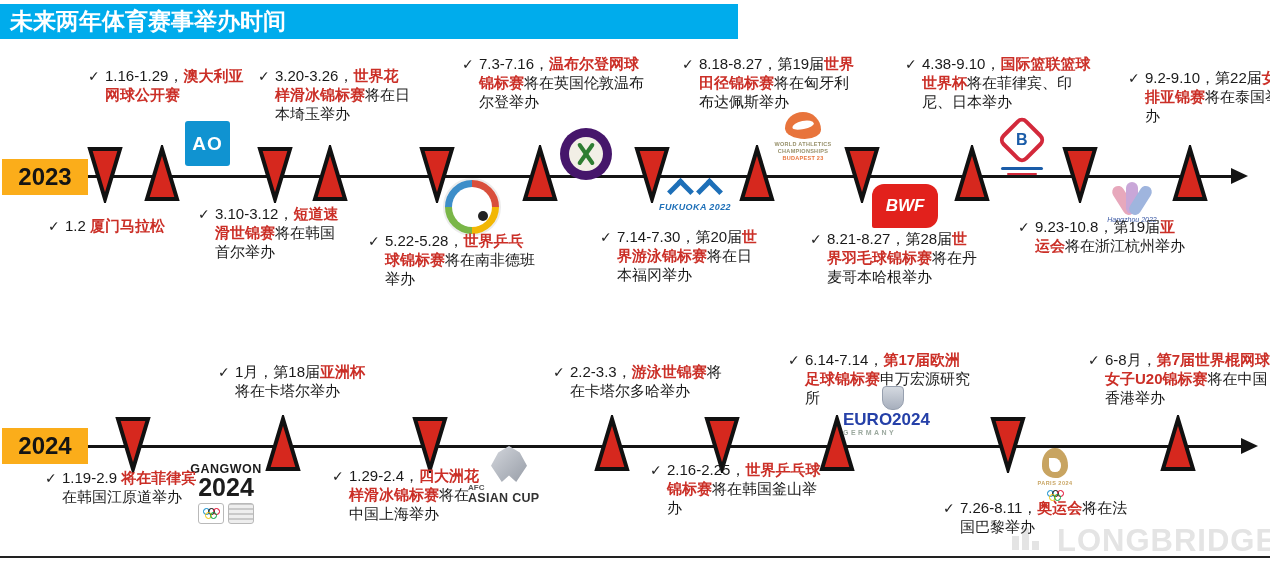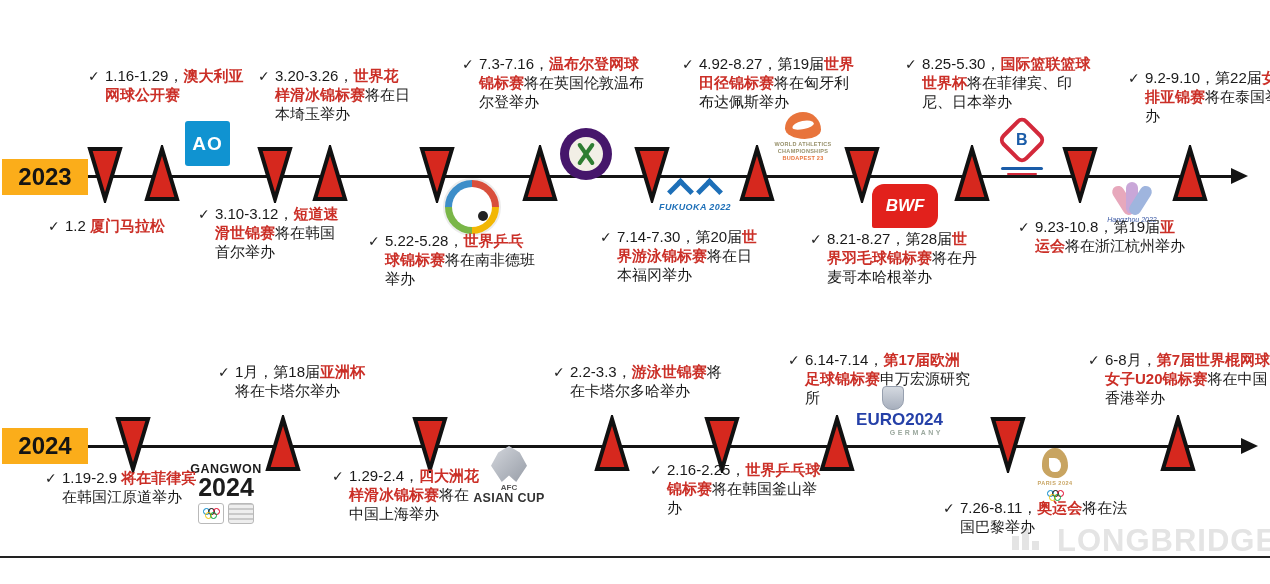--- a/index.html
+++ b/index.html
@@ -59,35 +59,35 @@
          display:flex;align-items:center;justify-content:center;font-weight:800;font-style:italic;font-size:17px}
   
   .l-hz{width:88px;text-align:center}
   .hz-fan{position:relative;height:36px}
   .hz-f{position:absolute;left:50%;bottom:0;width:12px;height:32px;border-radius:8px;transform-origin:bottom center}
   .hz-f1{background:#E7A8BC;transform:translateX(-50%) rotate(-32deg)}
   .hz-f2{background:#C9A7D8;transform:translateX(-50%)}
   .hz-f3{background:#9FB5DE;transform:translateX(-50%) rotate(32deg)}
   .hz-t{font-size:7px;color:#3C5AA6;font-style:italic;margin-top:2px}
   
-  .l-euro{width:100px;text-align:right}
+  .l-euro{width:100px;text-align:left}
   .euro-crest{width:20px;height:22px;margin:0 auto 1px;background:linear-gradient(#d4d9e0,#a7afbd);
               border-radius:4px 4px 10px 10px;border:1px solid #97a0af}
   .euro-t{font-size:17px;font-weight:800;color:#2540A8;line-height:18px}
   .euro-g{font-size:7px;letter-spacing:2.5px;color:#9BA89E;font-weight:700}
   
   .l-gw{width:76px;text-align:center;color:#1c1c1c}
   .gw-t1{font-size:12.5px;font-weight:700;letter-spacing:.5px;line-height:13px}
   .gw-t2{font-size:25px;font-weight:800;line-height:23px}
   .gw-row{display:flex;justify-content:center;gap:4px;margin-top:4px}
   .gw-b{width:24px;height:19px;border:1.5px solid #b9b9b9;border-radius:3px;display:flex;
         align-items:center;justify-content:center;background:#fff}
   .gw-b2{background:repeating-linear-gradient(0deg,#eee 0 3px,#c9c9c9 3px 5px)}
   
-  .l-afc{width:82px;text-align:center}
+  .l-afc{width:82px;text-align:left}
   .afc-wolf{width:36px;height:36px;margin:0 auto;background:linear-gradient(135deg,#d3d6dc,#989ea8);
             clip-path:polygon(50% 0,80% 18%,100% 55%,70% 100%,50% 82%,30% 100%,0 55%,20% 18%)}
   .afc-t1{font-size:8px;font-weight:800;color:#555;margin-top:2px;line-height:8px}
   .afc-t2{font-size:12.5px;font-weight:800;color:#333;letter-spacing:.3px;line-height:13px}
   
   .l-paris{width:60px;text-align:center}
   .paris-flame{width:26px;height:30px;margin:0 auto;background:#C8A461;
                border-radius:50% 50% 48% 52%/55% 60% 42% 40%;position:relative}
   .paris-flame::after{content:"";position:absolute;left:7px;top:10px;width:12px;height:14px;background:#fff;
                border-radius:0 60% 50% 50%/0 60% 50% 50%}
@@ -114,20 +114,21 @@
 
 <div class="canvas">
   <div class="watermark">
     <span class="wm-logo">
         <i></i>
         <i></i>
         <i></i>
       </span>
     <span class="wm-text">LONGBRIDGE</span>
   </div>
+  <div class="header">未来两年体育赛事举办时间</div>
   <div id="dyn">
       <div class="year" style="top: 159px;">2023</div>
       <div class="tl-line" style="left: 88px; top: 175px; width: 1144px;"></div>
       <div class="tl-arrow" style="left: 1231px; top: 168px;"></div>
       <svg width="40" height="58" class="marker" style="left: 85px; top: 145px;">
         <polygon points="5,4 35,4 20,54" fill="#D6281E" stroke="#111" stroke-width="4"></polygon>
       </svg>
       <svg width="40" height="58" class="marker" style="left: 142px; top: 145px;">
         <polygon points="20,4 5,54 35,54" fill="#D6281E" stroke="#111" stroke-width="4"></polygon>
       </svg>
@@ -157,22 +158,22 @@
       </svg>
       <svg width="40" height="58" class="marker" style="left: 1060px; top: 145px;">
         <polygon points="5,4 35,4 20,54" fill="#D6281E" stroke="#111" stroke-width="4"></polygon>
       </svg>
       <svg width="40" height="58" class="marker" style="left: 1170px; top: 145px;">
         <polygon points="20,4 5,54 35,54" fill="#D6281E" stroke="#111" stroke-width="4"></polygon>
       </svg>
       <div class="event" style="left: 88px; top: 66px; width: 150px;"><span class="chk">✓</span><span class="b">1.16-1.29，</span><span class="r">澳大利亚网球公开赛</span></div>
       <div class="event" style="left: 258px; top: 66px; width: 138px;"><span class="chk">✓</span><span class="b">3.20-3.26，</span><span class="r">世界花样滑冰锦标赛</span><span class="b">将在日本埼玉举办</span></div>
       <div class="event" style="left: 462px; top: 54px; width: 165px;"><span class="chk">✓</span><span class="b">7.3-7.16，</span><span class="r">温布尔登网球锦标赛</span><span class="b">将在英国伦敦温布尔登举办</span></div>
-      <div class="event" style="left: 682px; top: 54px; width: 160px;"><span class="chk">✓</span><span class="b">4.92-8.27，第19届</span><span class="r">世界田径锦标赛</span><span class="b">将在匈牙利布达佩斯举办</span></div>
-      <div class="event" style="left: 905px; top: 54px; width: 170px;"><span class="chk">✓</span><span class="b">8.25-5.30，</span><span class="r">国际篮联篮球世界杯</span><span class="b">将在菲律宾、印尼、日本举办</span></div>
+      <div class="event" style="left: 682px; top: 54px; width: 160px;"><span class="chk">✓</span><span class="b">8.18-8.27，第19届</span><span class="r">世界田径锦标赛</span><span class="b">将在匈牙利布达佩斯举办</span></div>
+      <div class="event" style="left: 905px; top: 54px; width: 170px;"><span class="chk">✓</span><span class="b">4.38-9.10，</span><span class="r">国际篮联篮球世界杯</span><span class="b">将在菲律宾、印尼、日本举办</span></div>
       <div class="event" style="left: 1128px; top: 68px; width: 140px;"><span class="chk">✓</span><span class="b">9.2-9.10，第22届</span><span class="r">女排亚锦赛</span><span class="b">将在泰国举办</span></div>
       <div class="event" style="left: 48px; top: 216px; width: 250px;"><span class="chk">✓</span><span class="b">1.2 </span><span class="r">厦门马拉松</span></div>
       <div class="event" style="left: 198px; top: 204px; width: 132px;"><span class="chk">✓</span><span class="b">3.10-3.12，</span><span class="r">短道速滑世锦赛</span><span class="b">将在韩国首尔举办</span></div>
       <div class="event" style="left: 368px; top: 231px; width: 150px;"><span class="chk">✓</span><span class="b">5.22-5.28，</span><span class="r">世界乒乓球锦标赛</span><span class="b">将在南非德班举办</span></div>
       <div class="event" style="left: 600px; top: 227px; width: 148px;"><span class="chk">✓</span><span class="b">7.14-7.30，第20届</span><span class="r">世界游泳锦标赛</span><span class="b">将在日本福冈举办</span></div>
       <div class="event" style="left: 810px; top: 229px; width: 152px;"><span class="chk">✓</span><span class="b">8.21-8.27，第28届</span><span class="r">世界羽毛球锦标赛</span><span class="b">将在丹麦哥本哈根举办</span></div>
       <div class="event" style="left: 1018px; top: 217px; width: 150px;"><span class="chk">✓</span><span class="b">9.23-10.8，第19届</span><span class="r">亚运会</span><span class="b">将在浙江杭州举办</span></div>
       <div class="logo l-ao" style="left: 185px; top: 121px;">AO</div>
       <div class="logo l-wttc" style="left: 443px; top: 178px;">
         <div class="wttc-in"></div>

